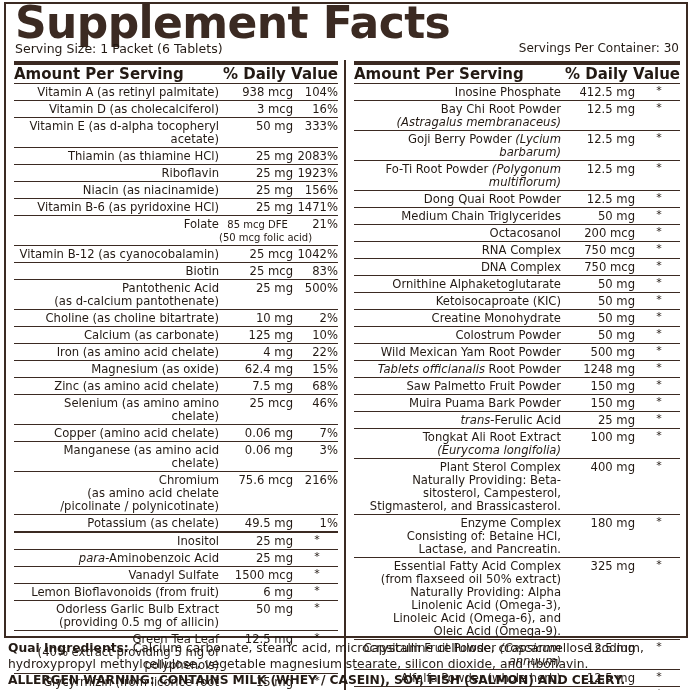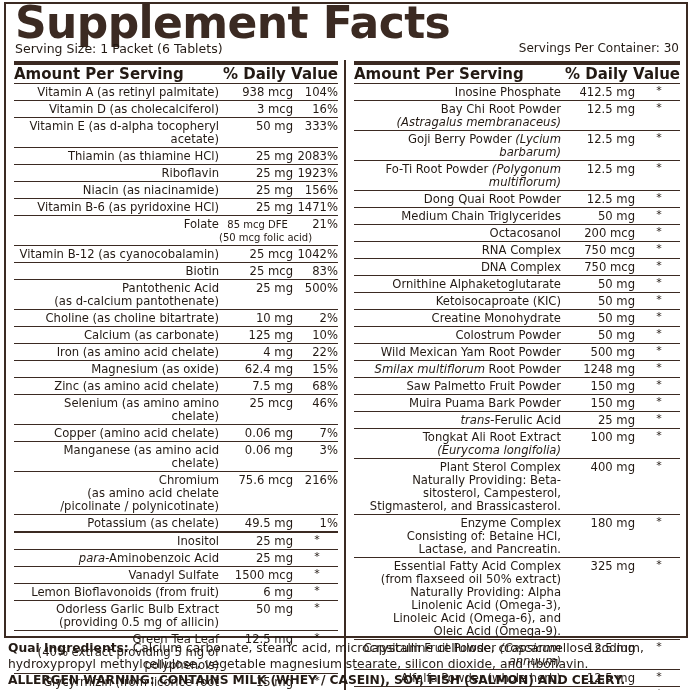--- a/index.html
+++ b/index.html
@@ -318,21 +318,21 @@
               <td class="nm"><span>Colostrum Powder</span></td>
               <td class="amt">50 mg</td>
               <td class="dv star">*</td>
             </tr>
             <tr>
               <td class="nm"><span>Wild Mexican Yam Root Powder</span></td>
               <td class="amt">500 mg</td>
               <td class="dv star">*</td>
             </tr>
             <tr>
-              <td class="nm"><span><span class="ital">Smilax multiflorum</span> Root Powder</span></td>
+              <td class="nm"><span><span class="ital">Tablets officianalis</span> Root Powder</span></td>
               <td class="amt">1248 mg</td>
               <td class="dv star">*</td>
             </tr>
             <tr>
               <td class="nm"><span>Saw Palmetto Fruit Powder</span></td>
               <td class="amt">150 mg</td>
               <td class="dv star">*</td>
             </tr>
             <tr>
               <td class="nm"><span>Muira Puama Bark Powder</span></td>

